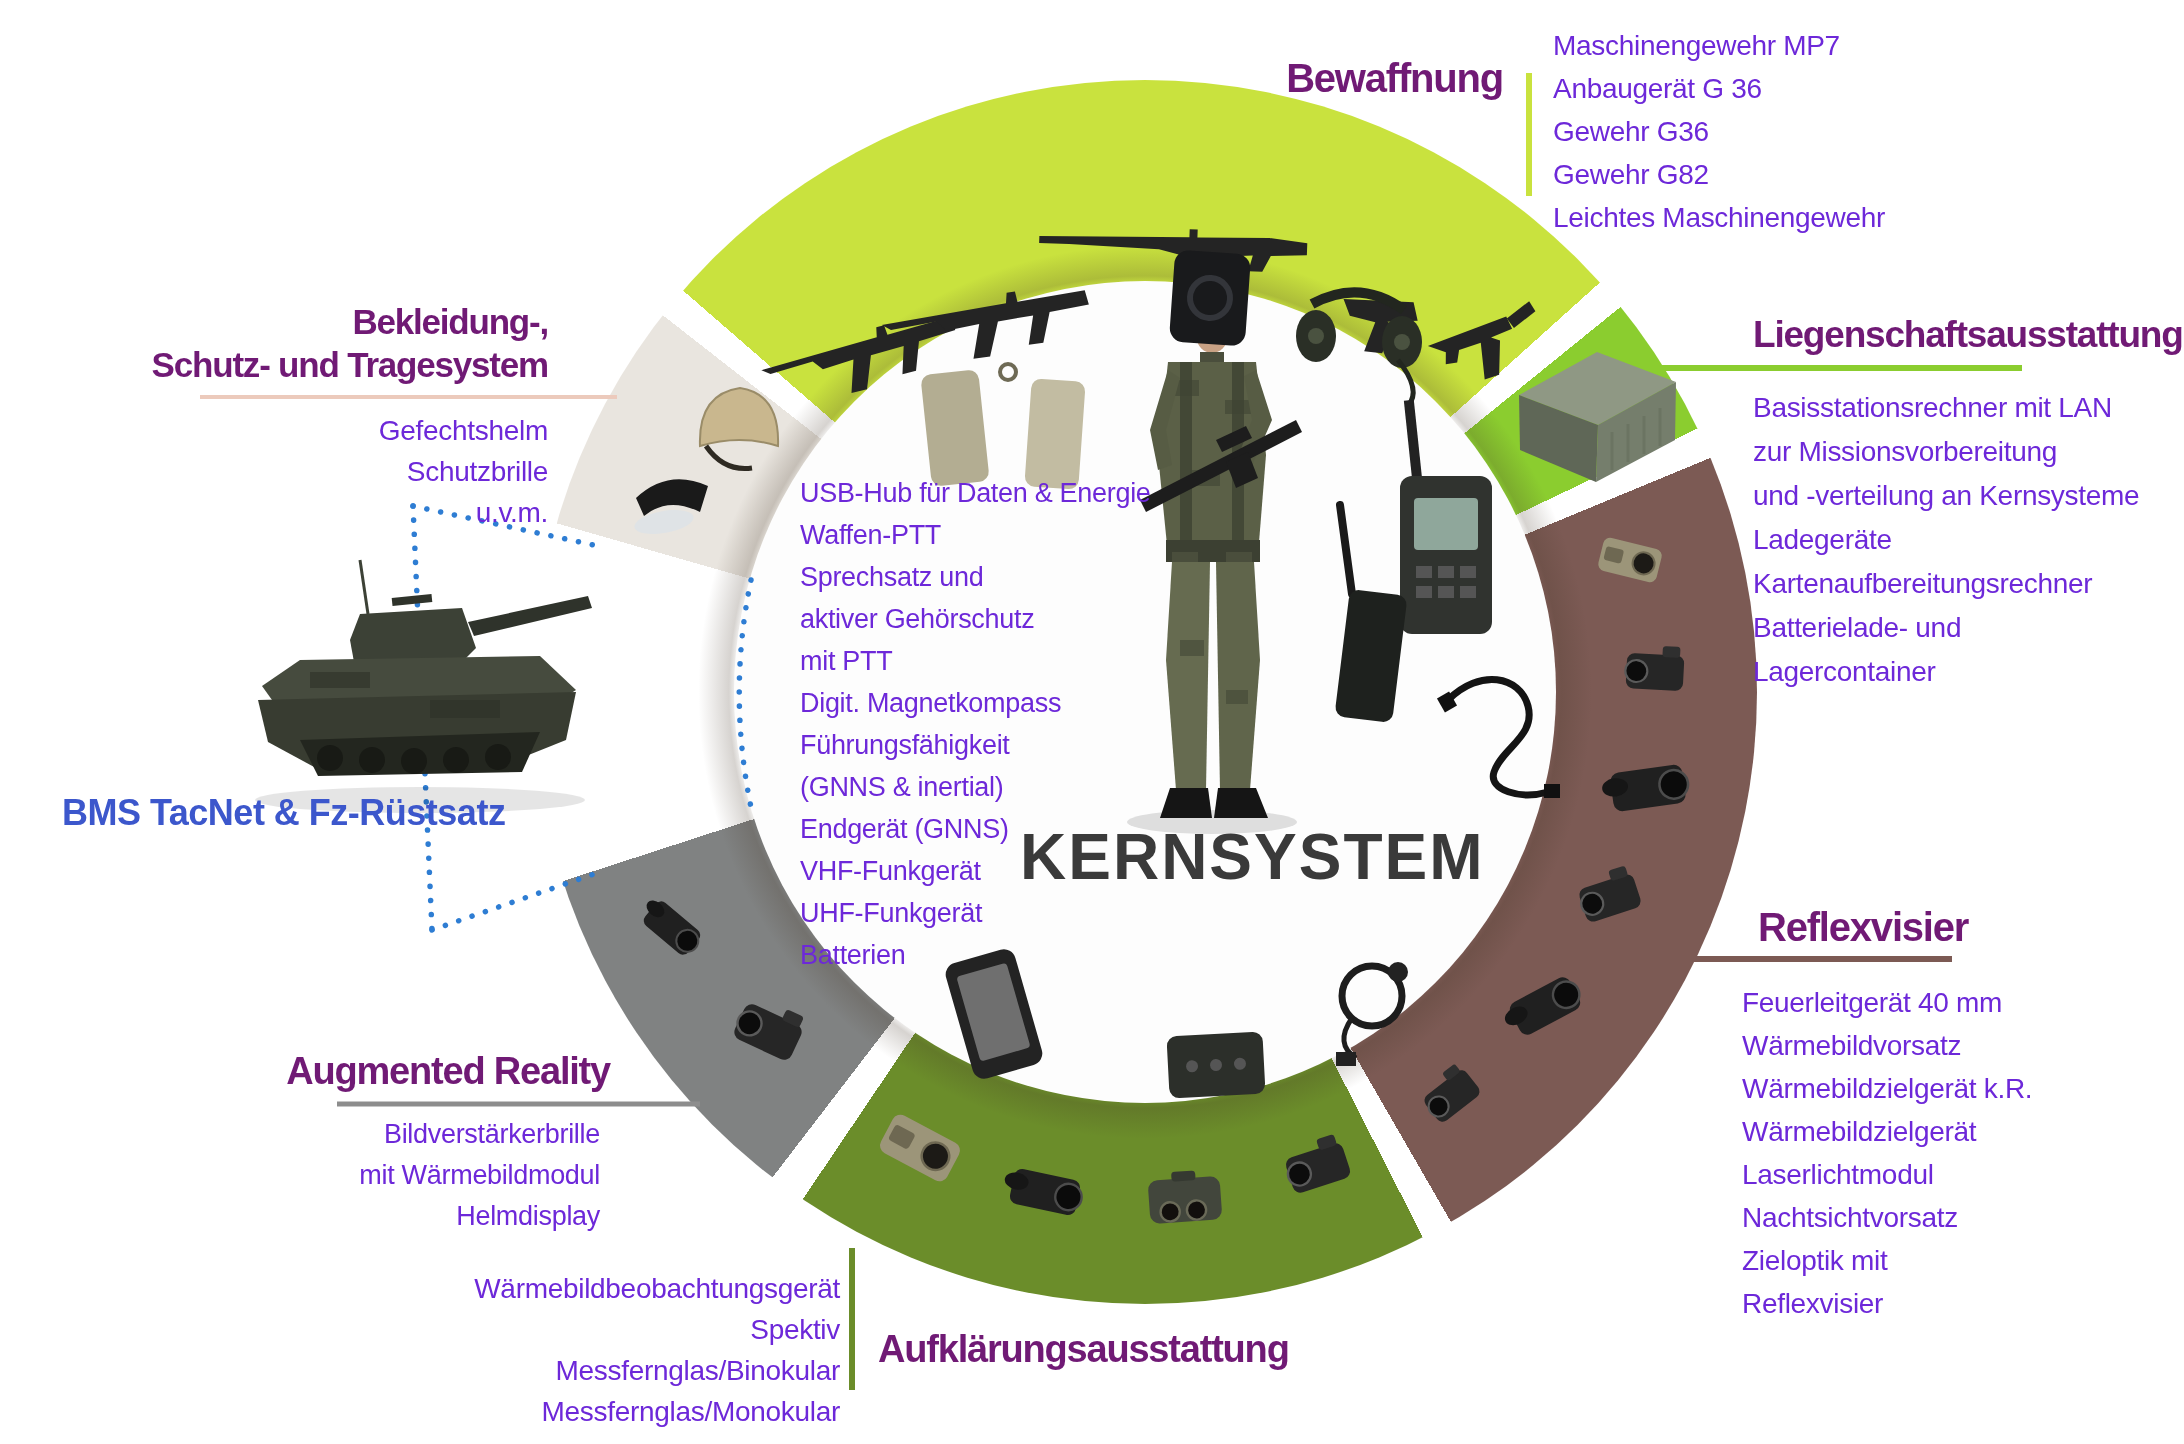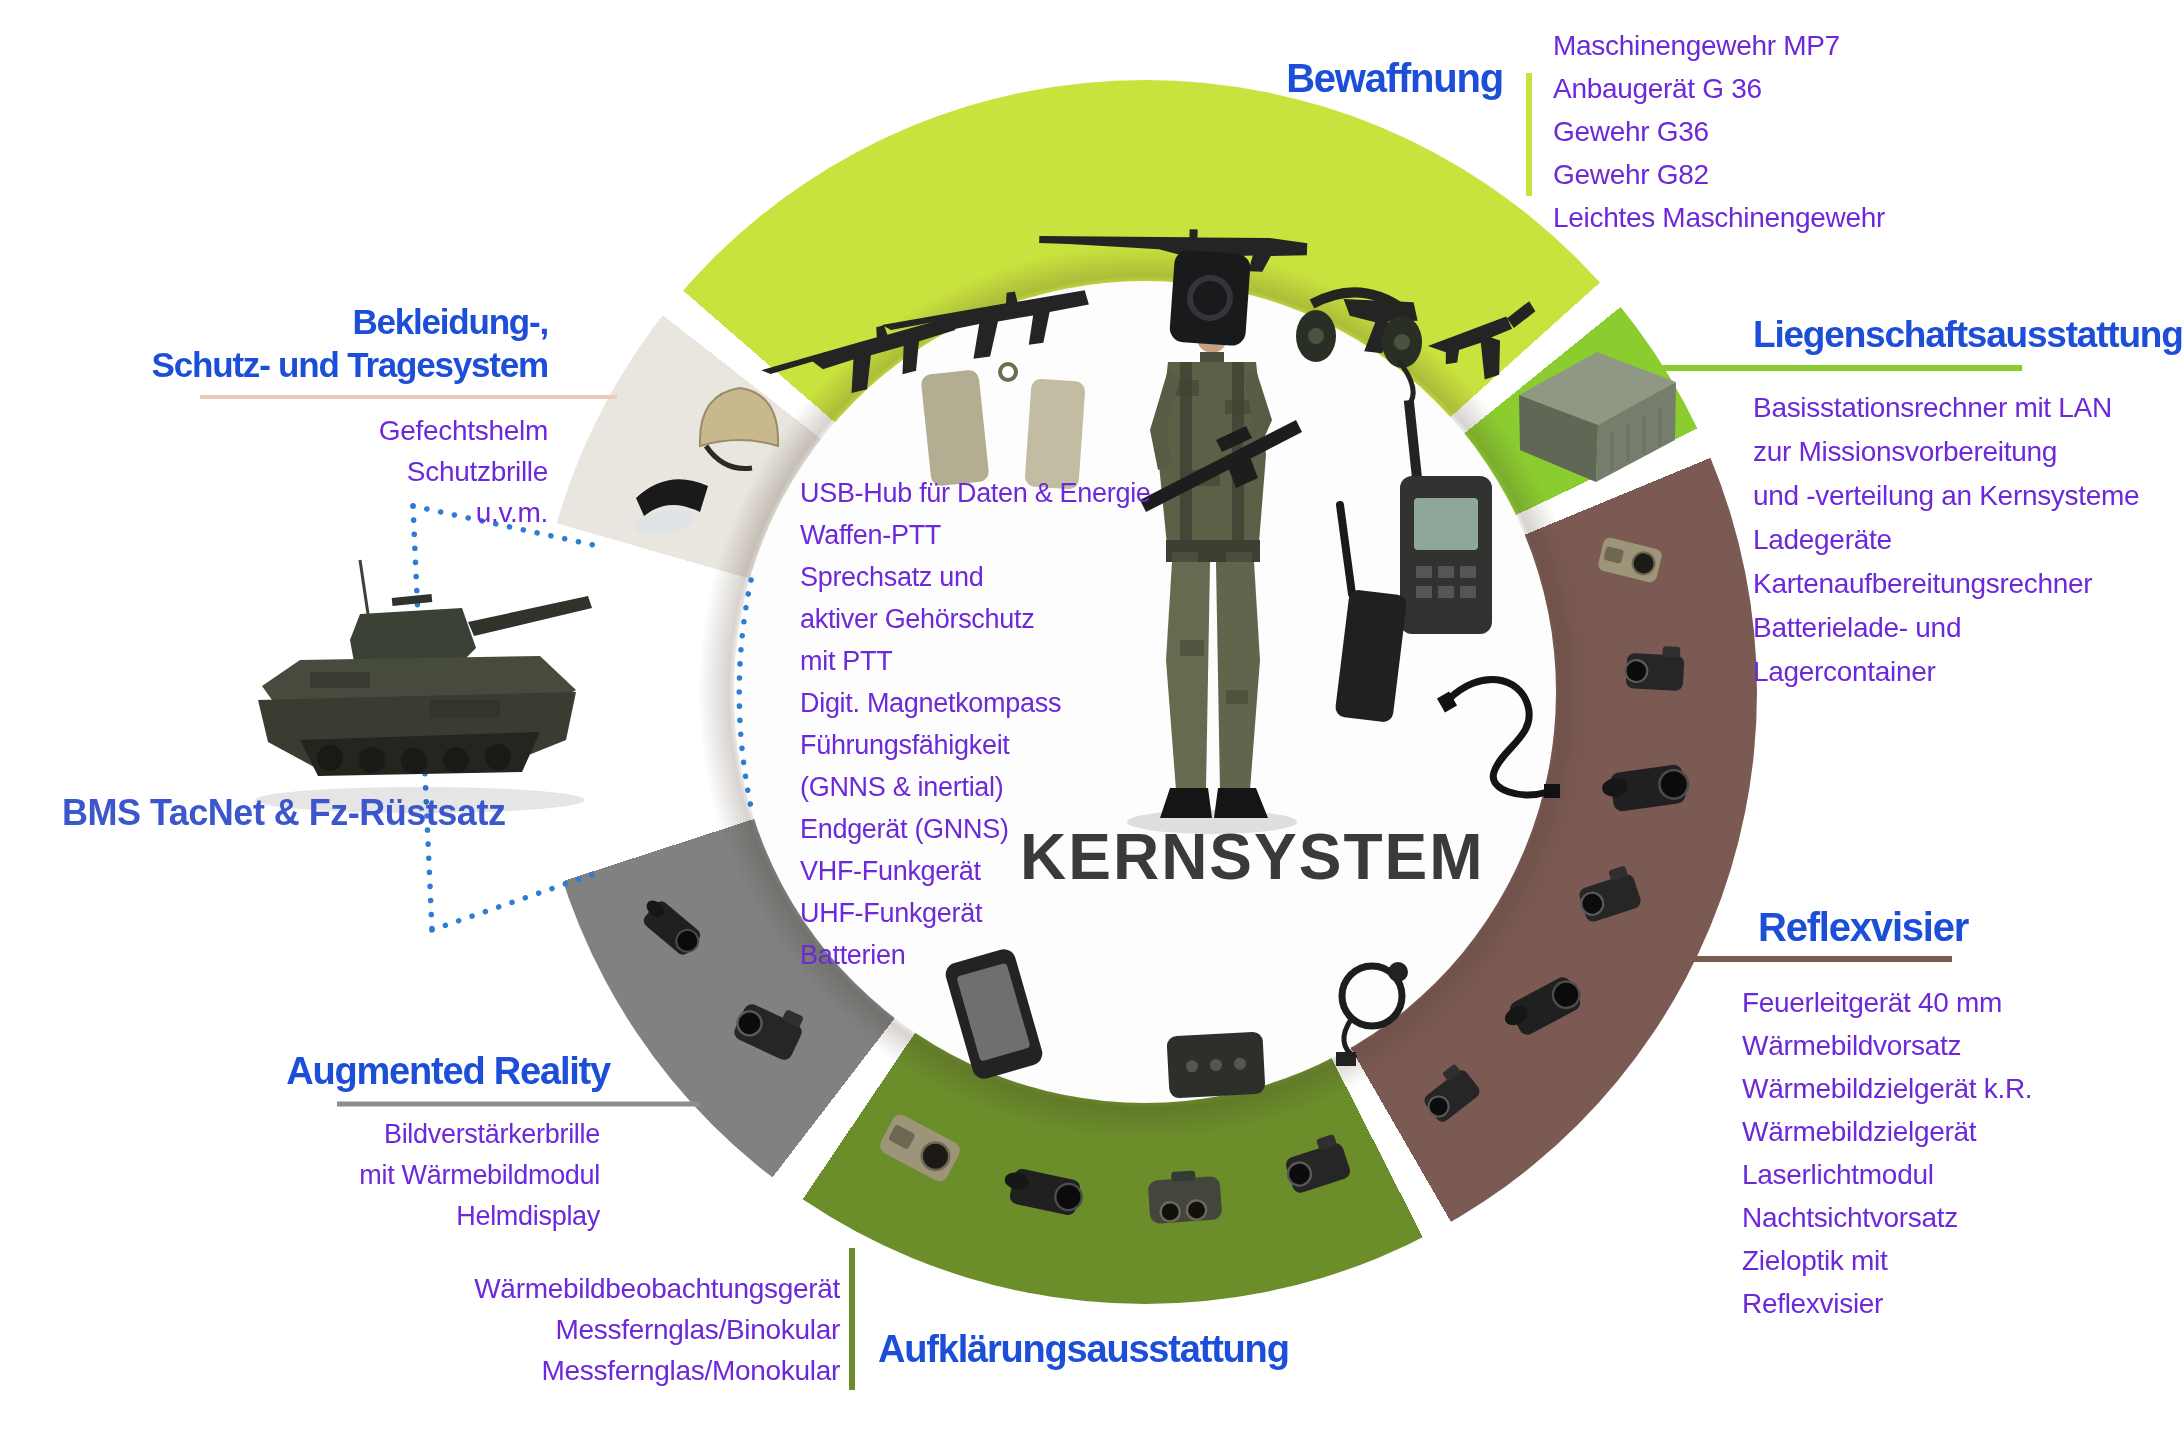--- a/index.html
+++ b/index.html
@@ -4,21 +4,21 @@
 <style>
   html,body{margin:0;padding:0;background:#fff}
   .stage{position:relative;width:2184px;height:1444px;background:#fff;overflow:hidden;
          font-family:"Liberation Sans",sans-serif;color:#1b1b1b}
   .ring,.ring-shade,.inner{position:absolute;border-radius:50%}
   .ring,.ring-shade{left:533px;top:80px;width:1224px;height:1224px}
   .ring-shade{background:radial-gradient(closest-side, rgba(0,0,0,0) 0 66.5%, rgba(70,55,40,.22) 68%, rgba(0,0,0,0) 73%)}
   .inner{left:734px;top:281px;width:822px;height:822px;background:#fdfdfd}
   svg.overlay{position:absolute;left:0;top:0;z-index:5}
   .txt{position:absolute;z-index:10}
-  .h{font-weight:bold;color:#1d4ed8;letter-spacing:-1.2px;white-space:nowrap}
+  .h{font-weight:bold;color:#701a75;letter-spacing:-1.2px;white-space:nowrap}
   .list div{white-space:nowrap;letter-spacing:-0.3px;color:#6d28d9}
   .r{text-align:right}
   .blue{font-weight:bold;letter-spacing:-0.5px}
   #bew-h{left:1185px;top:56px;width:318px;font-size:40px;text-align:right}
   #bew-l{left:1553px;top:24px;font-size:28px;line-height:43px}
   #lie-h{left:1753px;top:314px;font-size:37px}
   #lie-l{left:1753px;top:386px;font-size:28px;line-height:44px}
   #vis-h{left:1758px;top:905px;font-size:40px}
   #vis-l{left:1742px;top:981px;font-size:28px;line-height:43px}
   #auf-h{left:878px;top:1328px;font-size:38px}
@@ -260,20 +260,21 @@
     <div>Wärmebildzielgerät</div>
     <div>Laserlichtmodul</div>
     <div>Nachtsichtvorsatz</div>
     <div>Zieloptik mit</div>
     <div>Reflexvisier</div>
   </div>
 
   <div class="txt h" id="auf-h">Aufklärungsausstattung</div>
   <div class="txt list r" id="auf-l">
     <div>Wärmebildbeobachtungsgerät</div>
+    <div>Spektiv</div>
     <div>Messfernglas/Binokular</div>
     <div>Messfernglas/Monokular</div>
   </div>
 
   <div class="txt h" id="ar-h">Augmented Reality</div>
   <div class="txt list r" id="ar-l">
     <div>Bildverstärkerbrille</div>
     <div>mit Wärmebildmodul</div>
     <div>Helmdisplay</div>
   </div>

